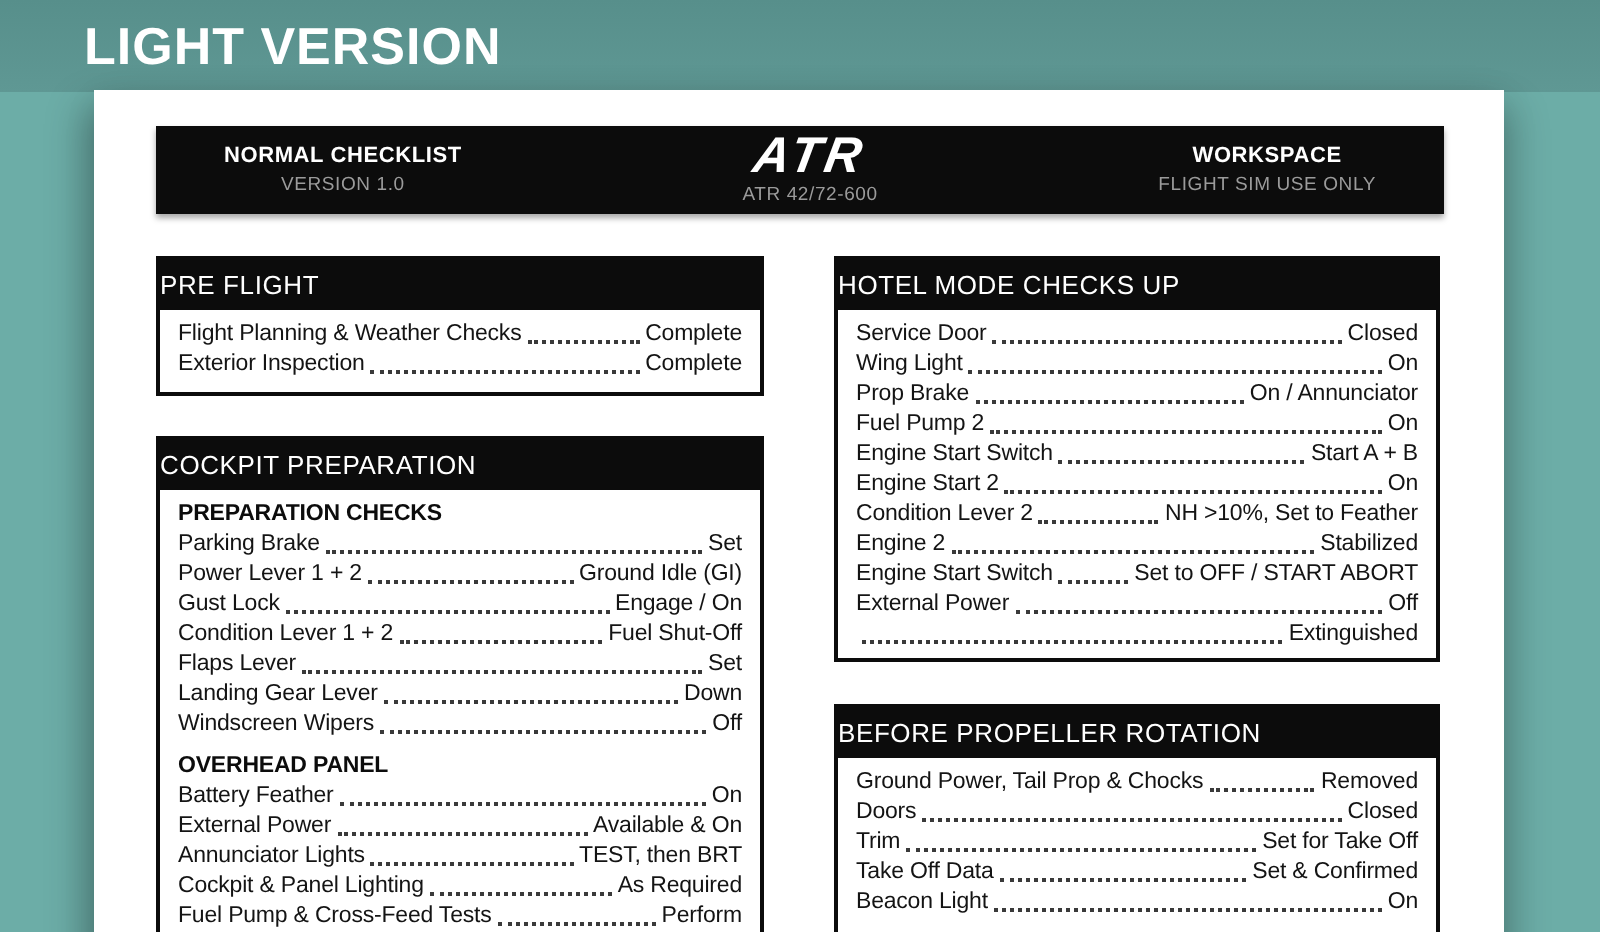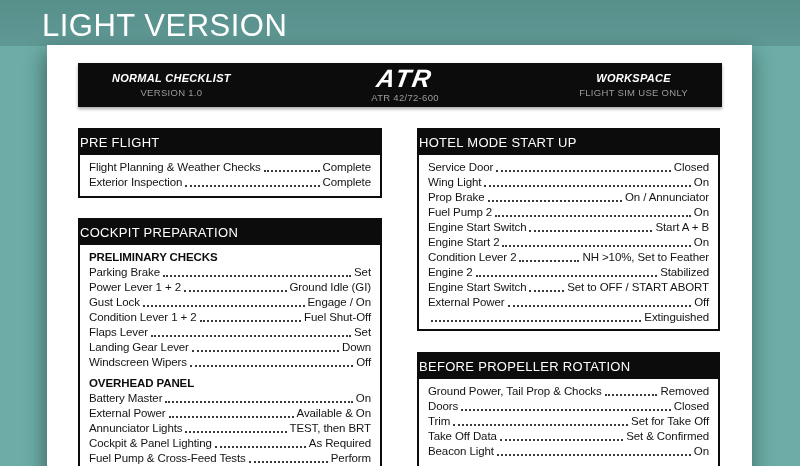--- a/index.html
+++ b/index.html
@@ -7,36 +7,36 @@
     width:800px;height:466px;position:relative;overflow:hidden;
     background:var(--bg,#6cada7);
     font-family:"Liberation Sans",sans-serif;
   }
   .topbar{
     position:absolute;left:0;top:0;width:800px;height:46px;
     background:linear-gradient(180deg,var(--topbar,#578f8b),var(--topbar2,#5f9894));
   }
   .banner{
     position:absolute;left:42px;top:8px;
-    color:#ffffff;font-size:31px;font-weight:400;letter-spacing:0.5px;
+    color:#ffffff;font-size:26px;font-weight:700;letter-spacing:0.5px;
   }
   .card{
     position:absolute;left:47px;top:45px;width:705px;height:450px;
     background:#ffffff;
     box-shadow:-5px 8px 18px rgba(0,0,0,0.28), 5px 8px 18px rgba(0,0,0,0.18);
   }
   .docheader{
     position:absolute;left:31px;top:18px;width:644px;height:44px;
     background:var(--ink,#0c0c0c);color:#fff;
     display:flex;align-items:center;justify-content:space-between;
     padding:0 34px;box-sizing:border-box;
     box-shadow:0 2px 3px rgba(0,0,0,0.35);
   }
   .dh-block{text-align:center;}
-  .dh-title{font-size:11px;font-weight:700;letter-spacing:0.3px;font-style:italic;}
+  .dh-title{font-size:11px;font-weight:700;letter-spacing:0.3px;}
   .dh-sub{font-size:9.5px;color:var(--muted,#9b9b9b);margin-top:3px;letter-spacing:0.3px;}
   .atr-logo{
     font-size:25px;font-weight:800;font-style:italic;letter-spacing:2px;
     transform:skewX(-10deg);line-height:22px;
   }
   .section{
     position:absolute;background:#fff;border:2px solid var(--ink,#0c0c0c);
     box-sizing:border-box;overflow:hidden;
   }
   .sec-header{
@@ -98,21 +98,21 @@
         <div class="row">
           <span class="lbl">Exterior Inspection</span>
           <span class="dots"></span>
           <span class="val">Complete</span>
         </div>
       </div>
     </div>
   <div class="section" id="sec-cockpit">
       <div class="sec-header">COCKPIT PREPARATION</div>
       <div class="sec-body">
-        <div class="subhead">PRELIMINARY CHECKS</div>
+        <div class="subhead">PREPARATION CHECKS</div>
         <div class="row">
           <span class="lbl">Parking Brake</span>
           <span class="dots"></span>
           <span class="val">Set</span>
         </div>
         <div class="row">
           <span class="lbl">Power Lever 1 + 2</span>
           <span class="dots"></span>
           <span class="val">Ground Idle (GI)</span>
         </div>
@@ -136,21 +136,21 @@
           <span class="dots"></span>
           <span class="val">Down</span>
         </div>
         <div class="row">
           <span class="lbl">Windscreen Wipers</span>
           <span class="dots"></span>
           <span class="val">Off</span>
         </div>
         <div class="subhead gap">OVERHEAD PANEL</div>
         <div class="row">
-          <span class="lbl">Battery Master</span>
+          <span class="lbl">Battery Feather</span>
           <span class="dots"></span>
           <span class="val">On</span>
         </div>
         <div class="row">
           <span class="lbl">External Power</span>
           <span class="dots"></span>
           <span class="val">Available &amp; On</span>
         </div>
         <div class="row">
           <span class="lbl">Annunciator Lights</span>
@@ -163,21 +163,21 @@
           <span class="val">As Required</span>
         </div>
         <div class="row">
           <span class="lbl">Fuel Pump &amp; Cross-Feed Tests</span>
           <span class="dots"></span>
           <span class="val">Perform</span>
         </div>
       </div>
     </div>
   <div class="section" id="sec-hotel">
-      <div class="sec-header">HOTEL MODE START UP</div>
+      <div class="sec-header">HOTEL MODE CHECKS UP</div>
       <div class="sec-body">
         <div class="row">
           <span class="lbl">Service Door</span>
           <span class="dots"></span>
           <span class="val">Closed</span>
         </div>
         <div class="row">
           <span class="lbl">Wing Light</span>
           <span class="dots"></span>
           <span class="val">On</span>

